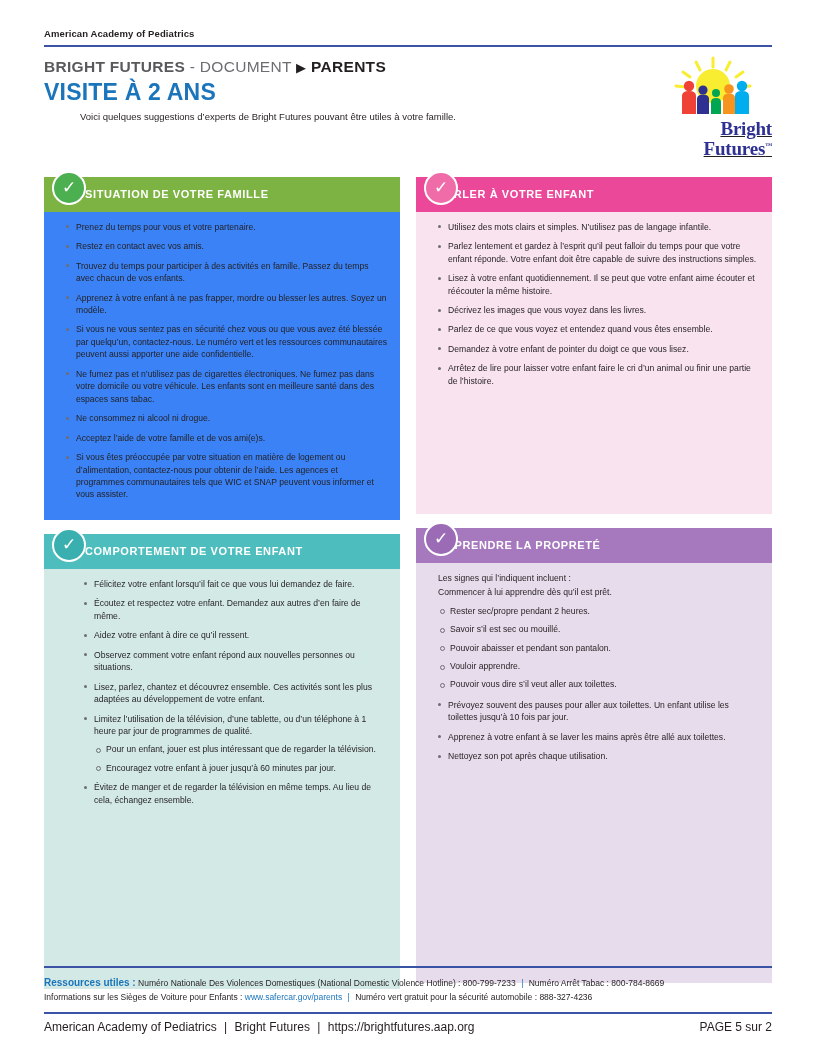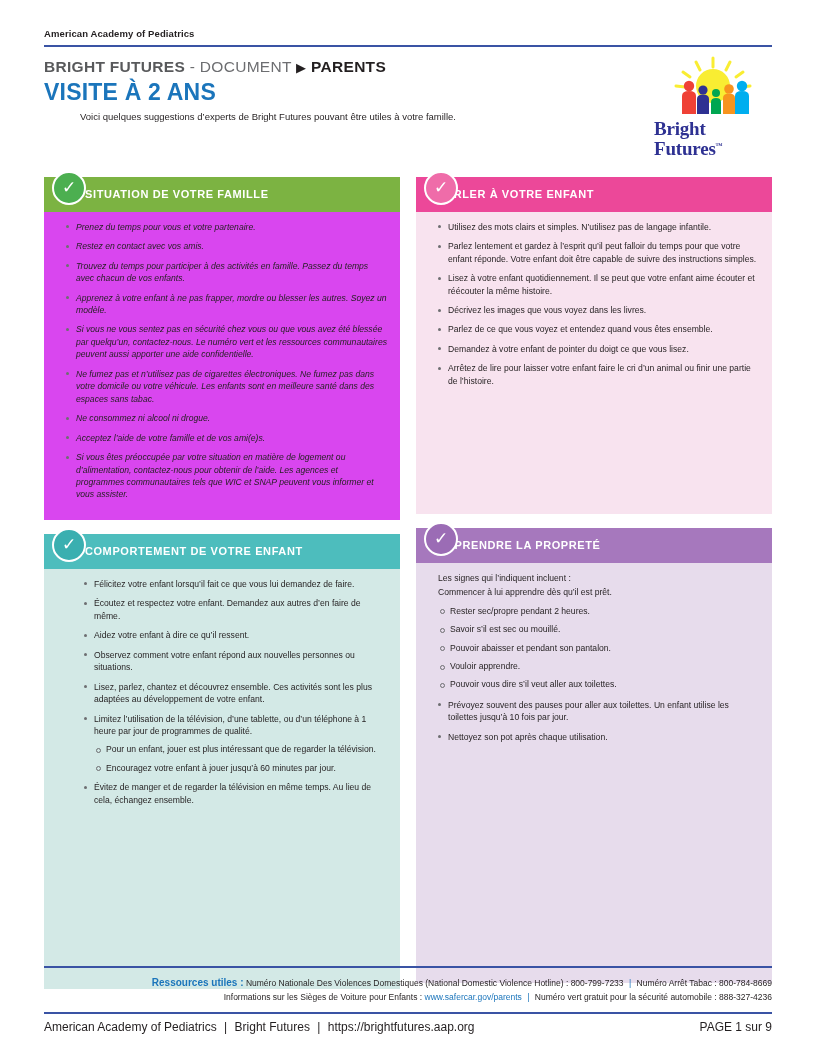--- a/index.html
+++ b/index.html
@@ -58,21 +58,22 @@
   .subtitle {
     font-size: 9.5px;
     color: #231f20;
     margin-left: 36px;
   }
 
   
   .logo {
     width: 118px;
     position: relative;
-    text-align: left;
+    text-align: right;
+    text-decoration: underline;
   }
   .logo svg { display: block; margin: 0 auto; }
   .logo-word {
     font-family: "Liberation Serif", serif;
     font-weight: bold;
     font-size: 19px;
     color: #2e3192;
     line-height: 1.02;
     letter-spacing: -.2px;
     margin-top: 1px;
@@ -140,21 +141,21 @@
     left: 2px; top: 4.5px;
     width: 3px; height: 3px;
     border: 1px solid #6d6e71;
     border-radius: 50%;
     background: transparent;
   }
   .plain-line { margin-bottom: 2px; }
 
   
   .c-green .card-head { background: #7cb342; }
-  .c-green .card-body { background: #d946ef; font-style: italic; }
+  .c-green .card-body { background: #3b82f6; }
   .c-green .check { background: #4caf50; }
 
   .c-pink .card-head { background: #ec4899; text-align: right; }
   .c-pink .card-body { background: #f8e3ef; }
   .c-pink .check { background: #ef6ca9; }
 
   .c-teal .card-head { background: #4dbdbd; }
   .c-teal .card-body { background: #d3e9e6; padding-left: 40px; }
   .c-teal .check { background: #3aafb0; }
 
@@ -169,21 +170,21 @@
   .col-right .card-body.tall2 { min-height: 420px; }
 
   
   .footer {
     position: absolute;
     left: 44px; right: 44px;
     bottom: 22px;
   }
   .hr-foot-top { height: 2px; background: #3a53a4; margin-bottom: 7px; }
   .res-line {
-    text-align: right;
+    text-align: left;
     font-size: 8.5px;
     line-height: 1.6;
     color: #231f20;
   }
   .res-label {
     color: #1b75bb;
     font-weight: bold;
     font-size: 10px;
   }
   .res-line a, .link { color: #1b75bb; text-decoration: none; }
@@ -322,20 +323,21 @@
           <div class="plain-line">Commencer à lui apprendre dès qu’il est prêt.</div>
           <ul class="sub">
             <li>Rester sec/propre pendant 2 heures.</li>
             <li>Savoir s’il est sec ou mouillé.</li>
             <li>Pouvoir abaisser et pendant son pantalon.</li>
             <li>Vouloir apprendre.</li>
             <li>Pouvoir vous dire s’il veut aller aux toilettes.</li>
           </ul>
           <ul class="bullets" style="margin-top:8px">
             <li>Prévoyez souvent des pauses pour aller aux toilettes. Un enfant utilise les toilettes jusqu’à 10 fois par jour.</li>
+            <li>Apprenez à votre enfant à se laver les mains après être allé aux toilettes.</li>
             <li>Nettoyez son pot après chaque utilisation.</li>
           </ul>
         </div>
       </div>
 
     </div>
   </div>
 
   <div class="footer">
     <div class="hr-foot-top"></div>
@@ -353,17 +355,17 @@
     </div>
     <div class="hr-foot-bot"></div>
     <div class="foot-row">
       <div>
         <span>American Academy of Pediatrics</span>
         <span class="bar">|</span>
         <span>Bright Futures</span>
         <span class="bar">|</span>
         <span>https://brightfutures.aap.org</span>
       </div>
-      <div>PAGE 1 sur 9</div>
+      <div>PAGE 5 sur 2</div>
     </div>
   </div>
 
 </div>
 
 </body></html>

